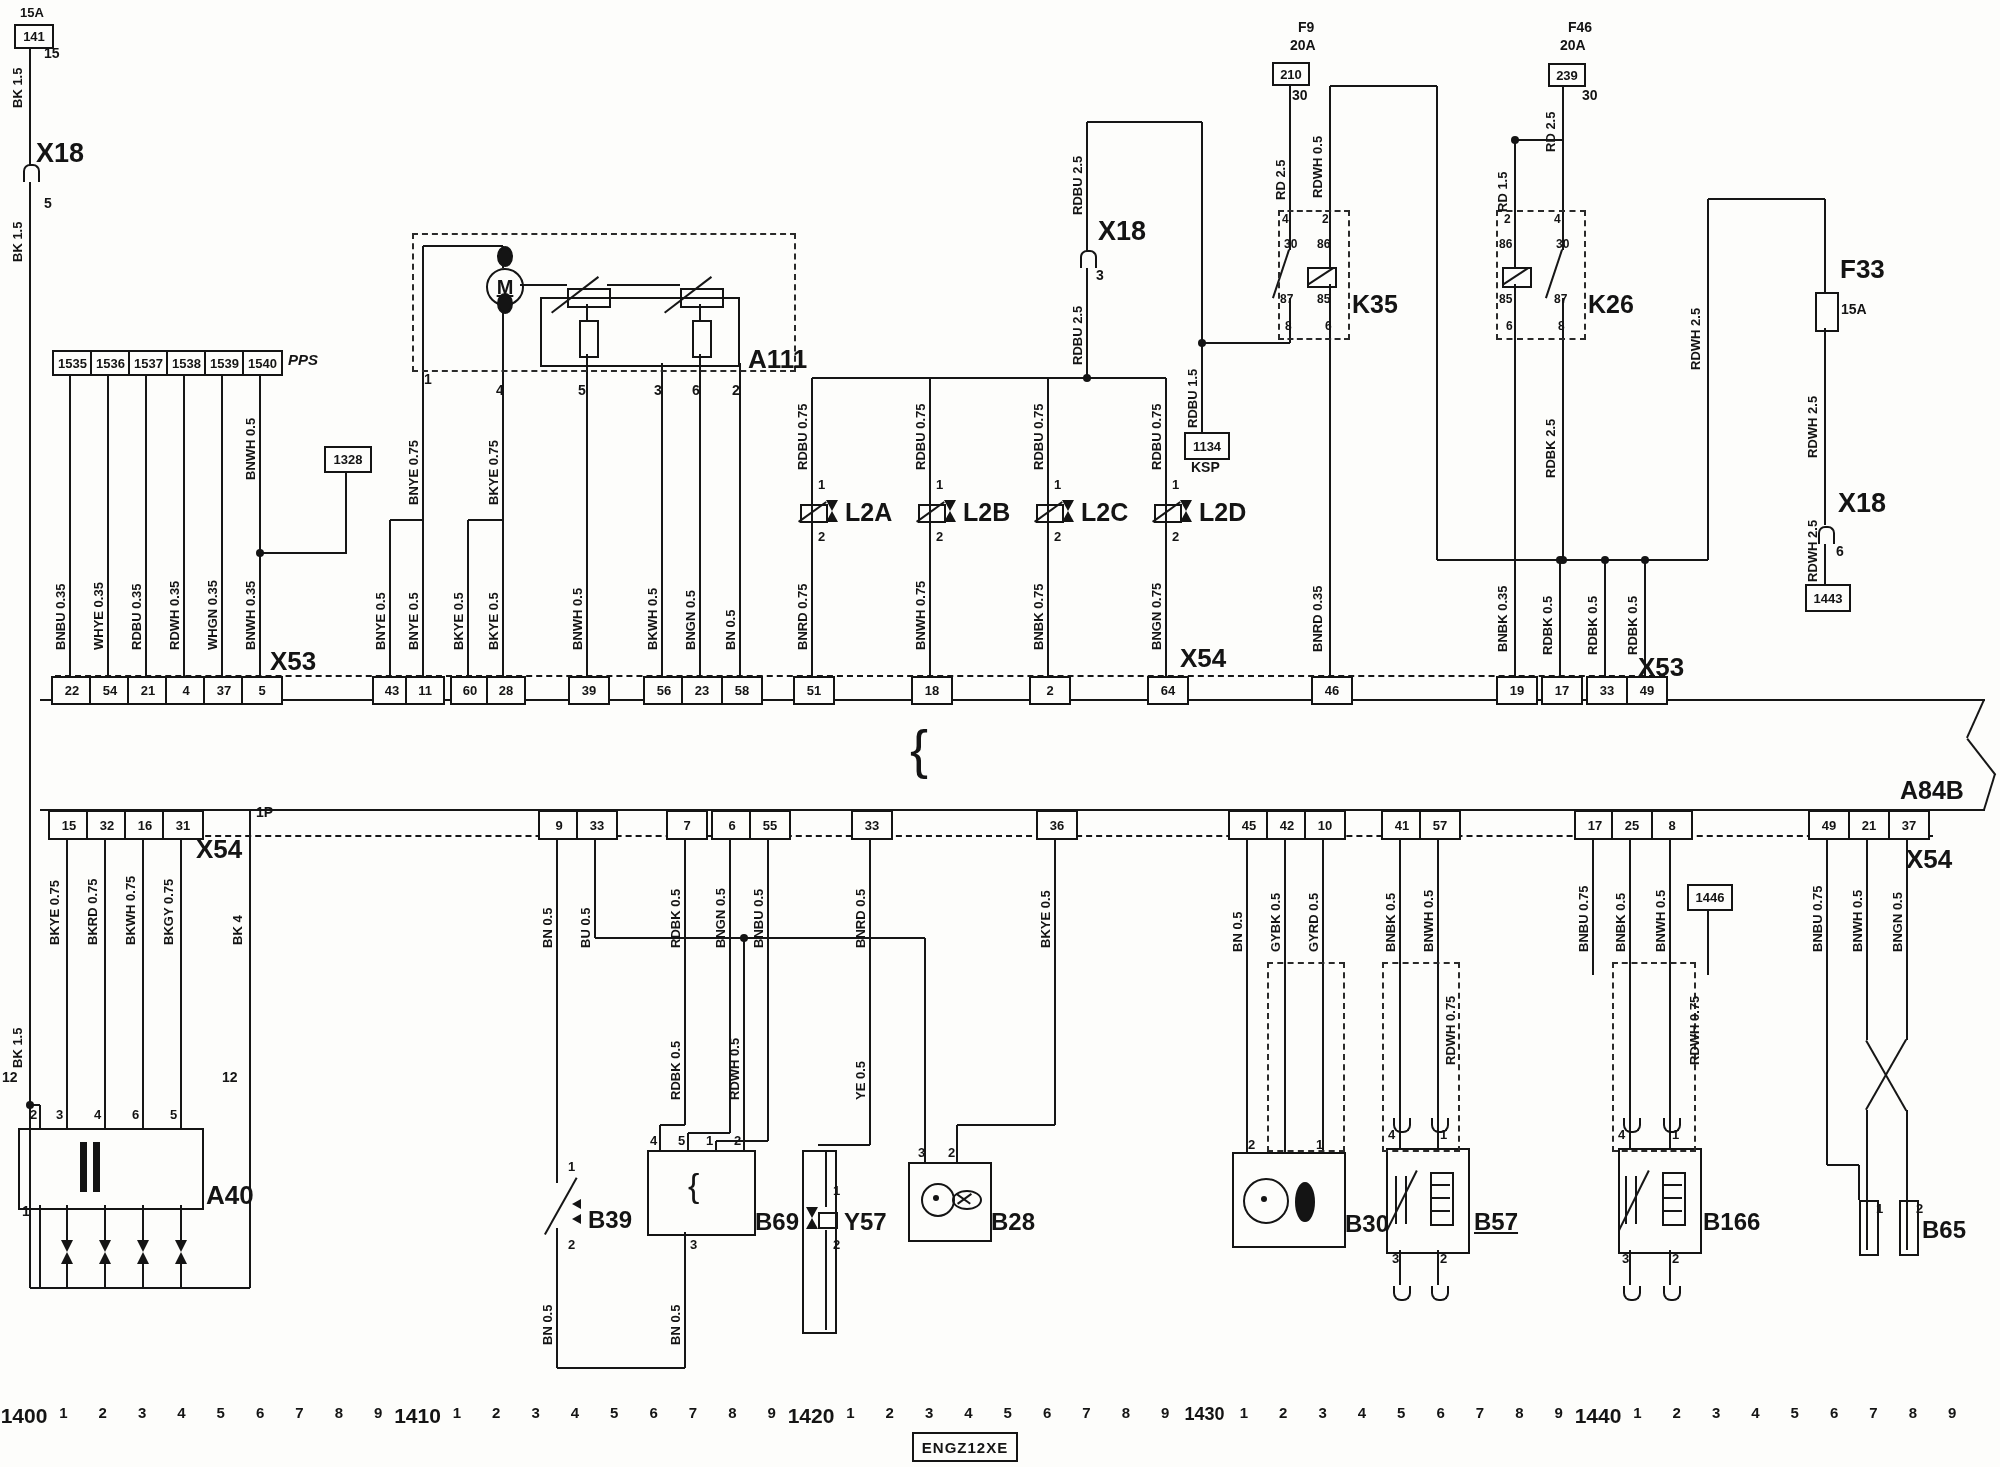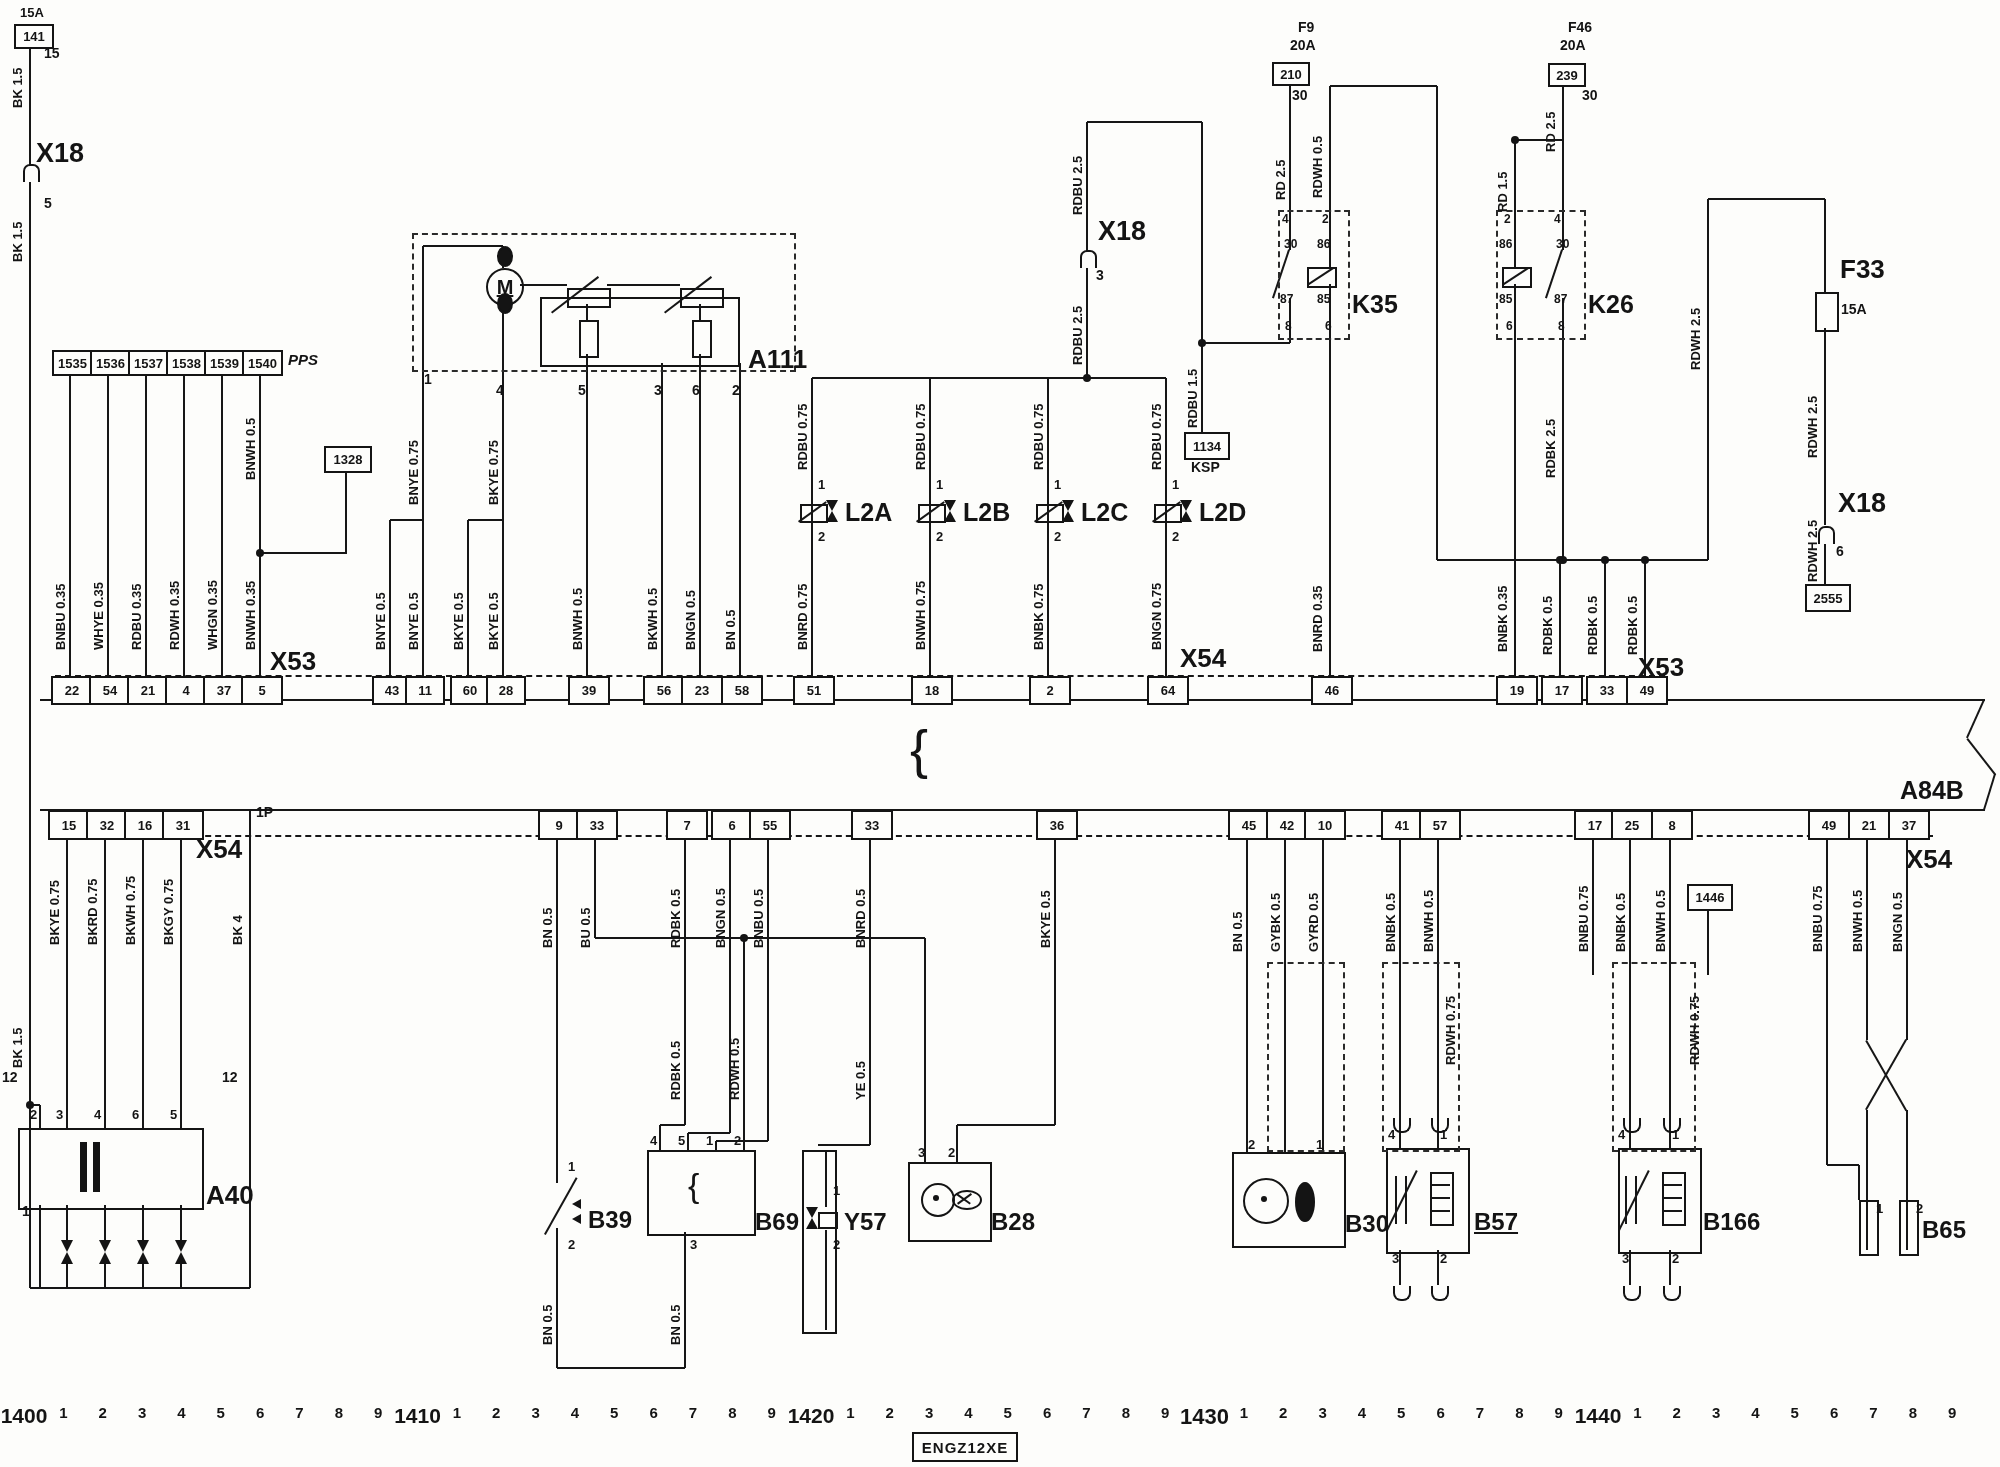--- a/index.html
+++ b/index.html
@@ -216,21 +216,21 @@
     <div class="rc" style="left: 1036px; top: 504px; width: 24px; height: 15px;"></div>
     <div class="rc" style="left: 1154px; top: 504px; width: 24px; height: 15px;"></div>
     <div class="rc" style="left: 818px; top: 1212px; width: 16px; height: 13px;"></div>
     <div class="fl" style="left: 80px; top: 1142px; width: 7px; height: 50px;"></div>
     <div class="fl" style="left: 93px; top: 1142px; width: 7px; height: 50px;"></div>
     <div class="bx" style="left: 14px; top: 24px; width: 36px; height: 21px;">141</div>
     <div class="bx" style="left: 1272px; top: 62px; width: 34px; height: 20px;">210</div>
     <div class="bx" style="left: 1548px; top: 63px; width: 34px; height: 20px;">239</div>
     <div class="bx" style="left: 324px; top: 446px; width: 44px; height: 23px;">1328</div>
     <div class="bx" style="left: 1184px; top: 432px; width: 42px; height: 24px;">1134</div>
-    <div class="bx" style="left: 1805px; top: 584px; width: 42px; height: 24px;">2555</div>
+    <div class="bx" style="left: 1805px; top: 584px; width: 42px; height: 24px;">1443</div>
     <div class="bx" style="left: 1687px; top: 884px; width: 42px; height: 23px;">1446</div>
     <div class="bx" style="left: 52px; top: 350px; width: 37px; height: 22px;">1535</div>
     <div class="bx" style="left: 90px; top: 350px; width: 37px; height: 22px;">1536</div>
     <div class="bx" style="left: 128px; top: 350px; width: 37px; height: 22px;">1537</div>
     <div class="bx" style="left: 166px; top: 350px; width: 37px; height: 22px;">1538</div>
     <div class="bx" style="left: 204px; top: 350px; width: 37px; height: 22px;">1539</div>
     <div class="bx" style="left: 242px; top: 350px; width: 37px; height: 22px;">1540</div>
     <div class="bx" style="left: 51px; top: 676px; width: 38px; height: 25px;">22</div>
     <div class="bx" style="left: 89px; top: 676px; width: 38px; height: 25px;">54</div>
     <div class="bx" style="left: 127px; top: 676px; width: 38px; height: 25px;">21</div>
@@ -527,21 +527,21 @@
     <div class="sc" style="left: 811px; top: 1404px; font-size: 21px;">1420</div>
     <div class="sc" style="left: 850.35px; top: 1404px; font-size: 15px;">1</div>
     <div class="sc" style="left: 889.7px; top: 1404px; font-size: 15px;">2</div>
     <div class="sc" style="left: 929.05px; top: 1404px; font-size: 15px;">3</div>
     <div class="sc" style="left: 968.4px; top: 1404px; font-size: 15px;">4</div>
     <div class="sc" style="left: 1007.75px; top: 1404px; font-size: 15px;">5</div>
     <div class="sc" style="left: 1047.1px; top: 1404px; font-size: 15px;">6</div>
     <div class="sc" style="left: 1086.45px; top: 1404px; font-size: 15px;">7</div>
     <div class="sc" style="left: 1125.8px; top: 1404px; font-size: 15px;">8</div>
     <div class="sc" style="left: 1165.15px; top: 1404px; font-size: 15px;">9</div>
-    <div class="sc" style="left: 1204.5px; top: 1404px; font-size: 22px;">1430</div>
+    <div class="sc" style="left: 1204.5px; top: 1404px; font-size: 18px;">1430</div>
     <div class="sc" style="left: 1243.85px; top: 1404px; font-size: 15px;">1</div>
     <div class="sc" style="left: 1283.2px; top: 1404px; font-size: 15px;">2</div>
     <div class="sc" style="left: 1322.55px; top: 1404px; font-size: 15px;">3</div>
     <div class="sc" style="left: 1361.9px; top: 1404px; font-size: 15px;">4</div>
     <div class="sc" style="left: 1401.25px; top: 1404px; font-size: 15px;">5</div>
     <div class="sc" style="left: 1440.6px; top: 1404px; font-size: 15px;">6</div>
     <div class="sc" style="left: 1479.95px; top: 1404px; font-size: 15px;">7</div>
     <div class="sc" style="left: 1519.3px; top: 1404px; font-size: 15px;">8</div>
     <div class="sc" style="left: 1558.65px; top: 1404px; font-size: 15px;">9</div>
     <div class="sc" style="left: 1598px; top: 1404px; font-size: 21px;">1440</div>

